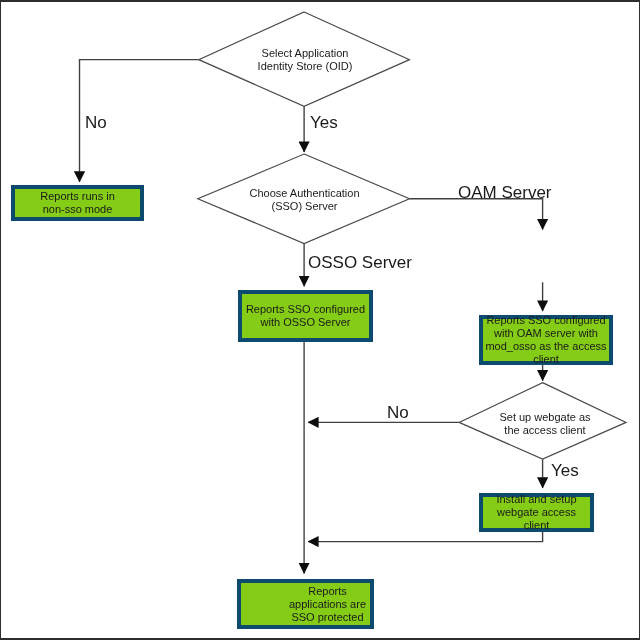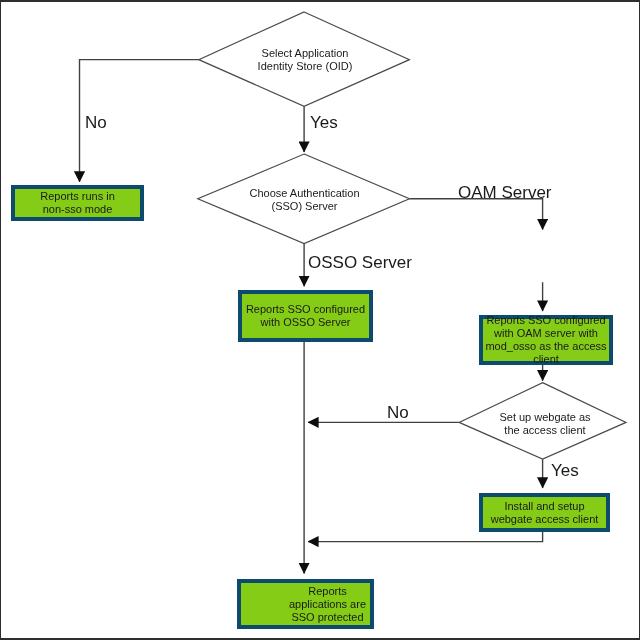--- a/index.html
+++ b/index.html
@@ -83,21 +83,21 @@
   <div class="node process" style="left:237px; top:288px; width:135px; height:52px;">
     <span class="lbl">Reports SSO configured
 with OSSO Server</span>
   </div>
   <div class="node process" style="left:478px; top:313px; width:134px; height:50px;">
     <span class="lbl">Reports SSO configured
 with OAM server with
 mod_osso as the access
 client</span>
   </div>
-  <div class="node process" style="left:478px; top:491px; width:131px; height:39px;">
+  <div class="node process" style="left:478px; top:491px; width:115px; height:39px;">
     <span class="lbl">Install and setup
 webgate access client</span>
   </div>
   <div class="node process" style="left:236px; top:577px; width:137px; height:50px;padding-left:44px;">
     <span class="lbl">Reports applications are
 SSO protected</span>
   </div>
 
   <span class="edge-label" style="left:84px;  top:114px;">No</span>
   <span class="edge-label" style="left:309px; top:114px;">Yes</span>

